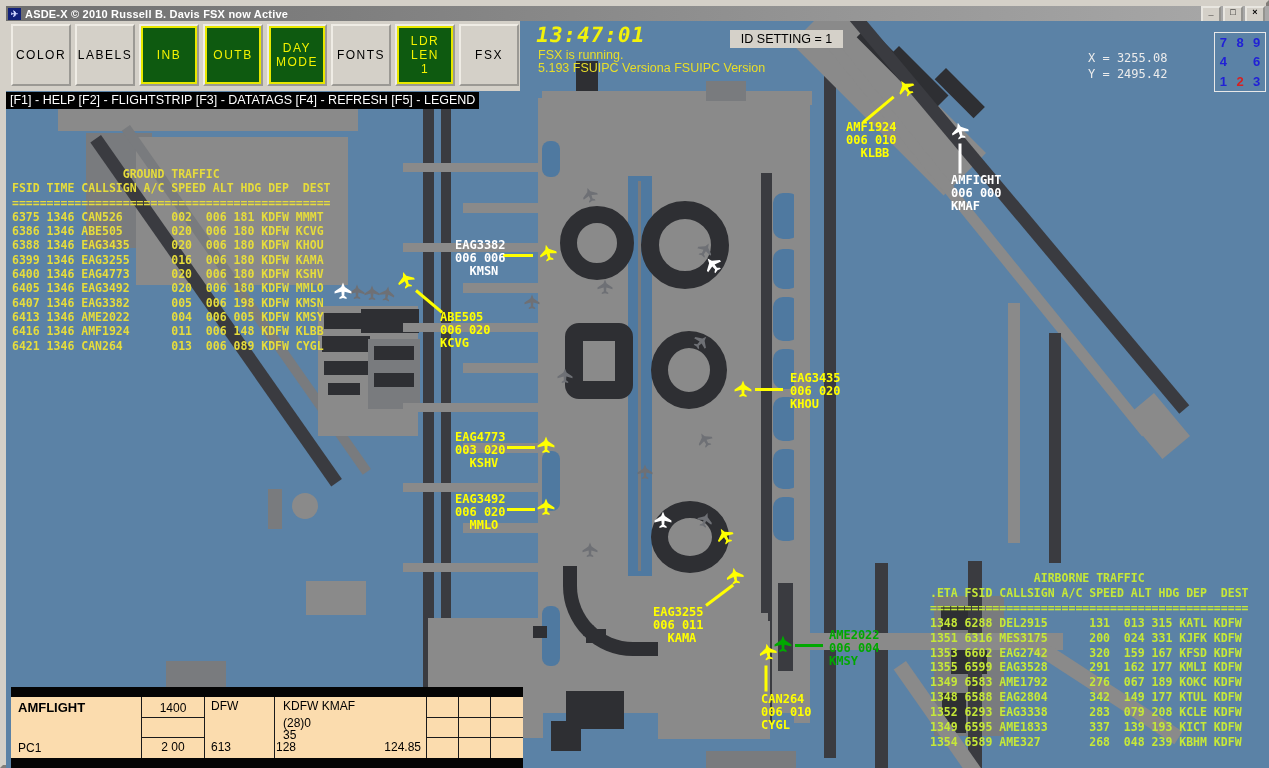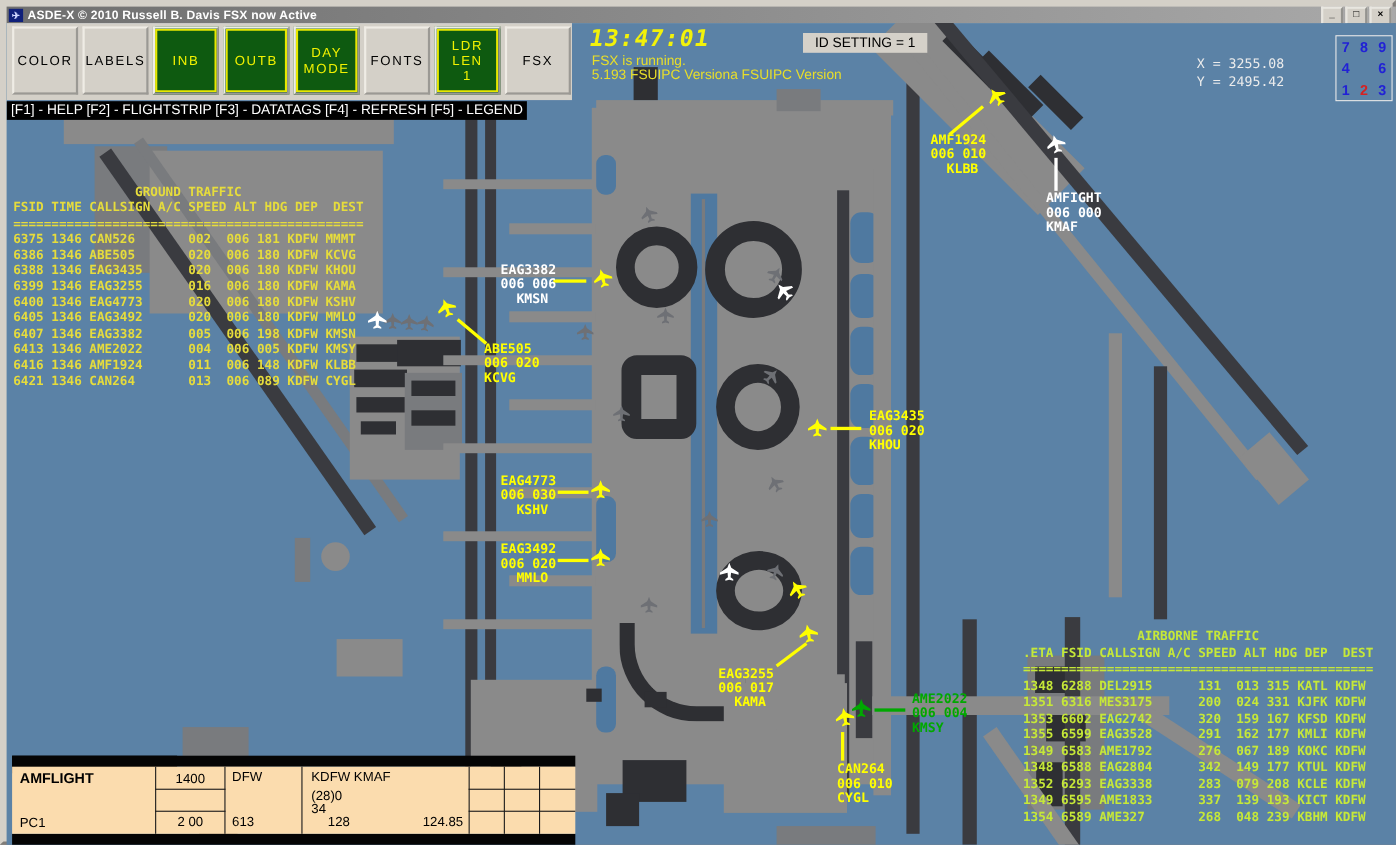--- a/index.html
+++ b/index.html
@@ -283,35 +283,35 @@
           </svg></div>
         <div class="leader" style="left: 749px; top: 367px; width: 28px; background: rgb(255, 255, 0); transform: rotate(0deg);"></div>
         <pre class="planelabel" style="left: 784px; top: 351px; color: rgb(255, 255, 0);">EAG3435
 006 020
 KHOU</pre>
         <div class="plane" style="left: 540px; top: 424px;"><svg width="18" height="18" viewBox="-8 -8 16 16" style="position:static;transform:rotate(0deg)">
             <path d="M0,-7.5 L1.6,-3.5 L7.5,0.5 L7.5,2.2 L1.4,0.6 L1.1,4.2 L3.2,5.8 L3.2,7 L0,6.2 L-3.2,7 L-3.2,5.8 L-1.1,4.2 L-1.4,0.6 L-7.5,2.2 L-7.5,0.5 L-1.6,-3.5 Z" fill="#FFFF00"></path>
           </svg></div>
         <div class="leader" style="left: 501px; top: 425px; width: 28px; background: rgb(255, 255, 0); transform: rotate(0deg);"></div>
         <pre class="planelabel" style="left: 449px; top: 410px; color: rgb(255, 255, 0);">EAG4773
-006 030
+003 020
   KSHV</pre>
         <div class="plane" style="left: 540px; top: 486px;"><svg width="18" height="18" viewBox="-8 -8 16 16" style="position:static;transform:rotate(0deg)">
             <path d="M0,-7.5 L1.6,-3.5 L7.5,0.5 L7.5,2.2 L1.4,0.6 L1.1,4.2 L3.2,5.8 L3.2,7 L0,6.2 L-3.2,7 L-3.2,5.8 L-1.1,4.2 L-1.4,0.6 L-7.5,2.2 L-7.5,0.5 L-1.6,-3.5 Z" fill="#FFFF00"></path>
           </svg></div>
         <div class="leader" style="left: 501px; top: 487px; width: 28px; background: rgb(255, 255, 0); transform: rotate(0deg);"></div>
         <pre class="planelabel" style="left: 449px; top: 472px; color: rgb(255, 255, 0);">EAG3492
 006 020
   MMLO</pre>
         <div class="plane" style="left: 729px; top: 555px;"><svg width="18" height="18" viewBox="-8 -8 16 16" style="position:static;transform:rotate(-10deg)">
             <path d="M0,-7.5 L1.6,-3.5 L7.5,0.5 L7.5,2.2 L1.4,0.6 L1.1,4.2 L3.2,5.8 L3.2,7 L0,6.2 L-3.2,7 L-3.2,5.8 L-1.1,4.2 L-1.4,0.6 L-7.5,2.2 L-7.5,0.5 L-1.6,-3.5 Z" fill="#FFFF00"></path>
           </svg></div>
         <div class="leader" style="left: 700px; top: 583px; width: 34px; background: rgb(255, 255, 0); transform: rotate(-37deg);"></div>
         <pre class="planelabel" style="left: 647px; top: 585px; color: rgb(255, 255, 0);">EAG3255
-006 017
+006 011
   KAMA</pre>
         <div class="plane" style="left: 777px; top: 623px;"><svg width="18" height="18" viewBox="-8 -8 16 16" style="position:static;transform:rotate(0deg)">
             <path d="M0,-7.5 L1.6,-3.5 L7.5,0.5 L7.5,2.2 L1.4,0.6 L1.1,4.2 L3.2,5.8 L3.2,7 L0,6.2 L-3.2,7 L-3.2,5.8 L-1.1,4.2 L-1.4,0.6 L-7.5,2.2 L-7.5,0.5 L-1.6,-3.5 Z" fill="#00A800"></path>
           </svg></div>
         <div class="leader" style="left: 789px; top: 623px; width: 28px; background: rgb(0, 168, 0); transform: rotate(0deg);"></div>
         <pre class="planelabel" style="left: 823px; top: 608px; color: rgb(0, 168, 0);">AME2022
 006 004
 KMSY</pre>
         <div class="plane" style="left: 762px; top: 631px;"><svg width="18" height="18" viewBox="-8 -8 16 16" style="position:static;transform:rotate(-10deg)">
             <path d="M0,-7.5 L1.6,-3.5 L7.5,0.5 L7.5,2.2 L1.4,0.6 L1.1,4.2 L3.2,5.8 L3.2,7 L0,6.2 L-3.2,7 L-3.2,5.8 L-1.1,4.2 L-1.4,0.6 L-7.5,2.2 L-7.5,0.5 L-1.6,-3.5 Z" fill="#FFFF00"></path>
@@ -349,18 +349,18 @@
       <div class="hline" style="left:415px;top:20px;width:97px;"></div>
       <div class="hline" style="left:415px;top:40px;width:97px;"></div>
       <div style="left:7px;top:3px;font-weight:bold;font-size:13px;">AMFLIGHT</div>
       <div style="left:7px;top:44px;">PC1</div>
       <div style="left:130px;top:4px;width:64px;text-align:center;">1400</div>
       <div style="left:130px;top:43px;width:64px;text-align:center;">2 00</div>
       <div style="left: 200px; top: 2px;">DFW</div>
       <div style="left: 200px; top: 43px;">613</div>
       <div style="left:272px;top:2px;left:272px;">KDFW KMAF</div>
       <div style="left:272px;top:19px;">(28)0</div>
-      <div style="left:272px;top:31px;">34</div>
-      <div style="left:287px;top:43px;">128</div>
+      <div style="left:272px;top:31px;">35</div>
+      <div style="left:265px;top:43px;">128</div>
       <div style="left:340px;top:43px;width:70px;text-align:right;">124.85</div>
     </div>
   </div>
 </div>
 
 </body></html>

